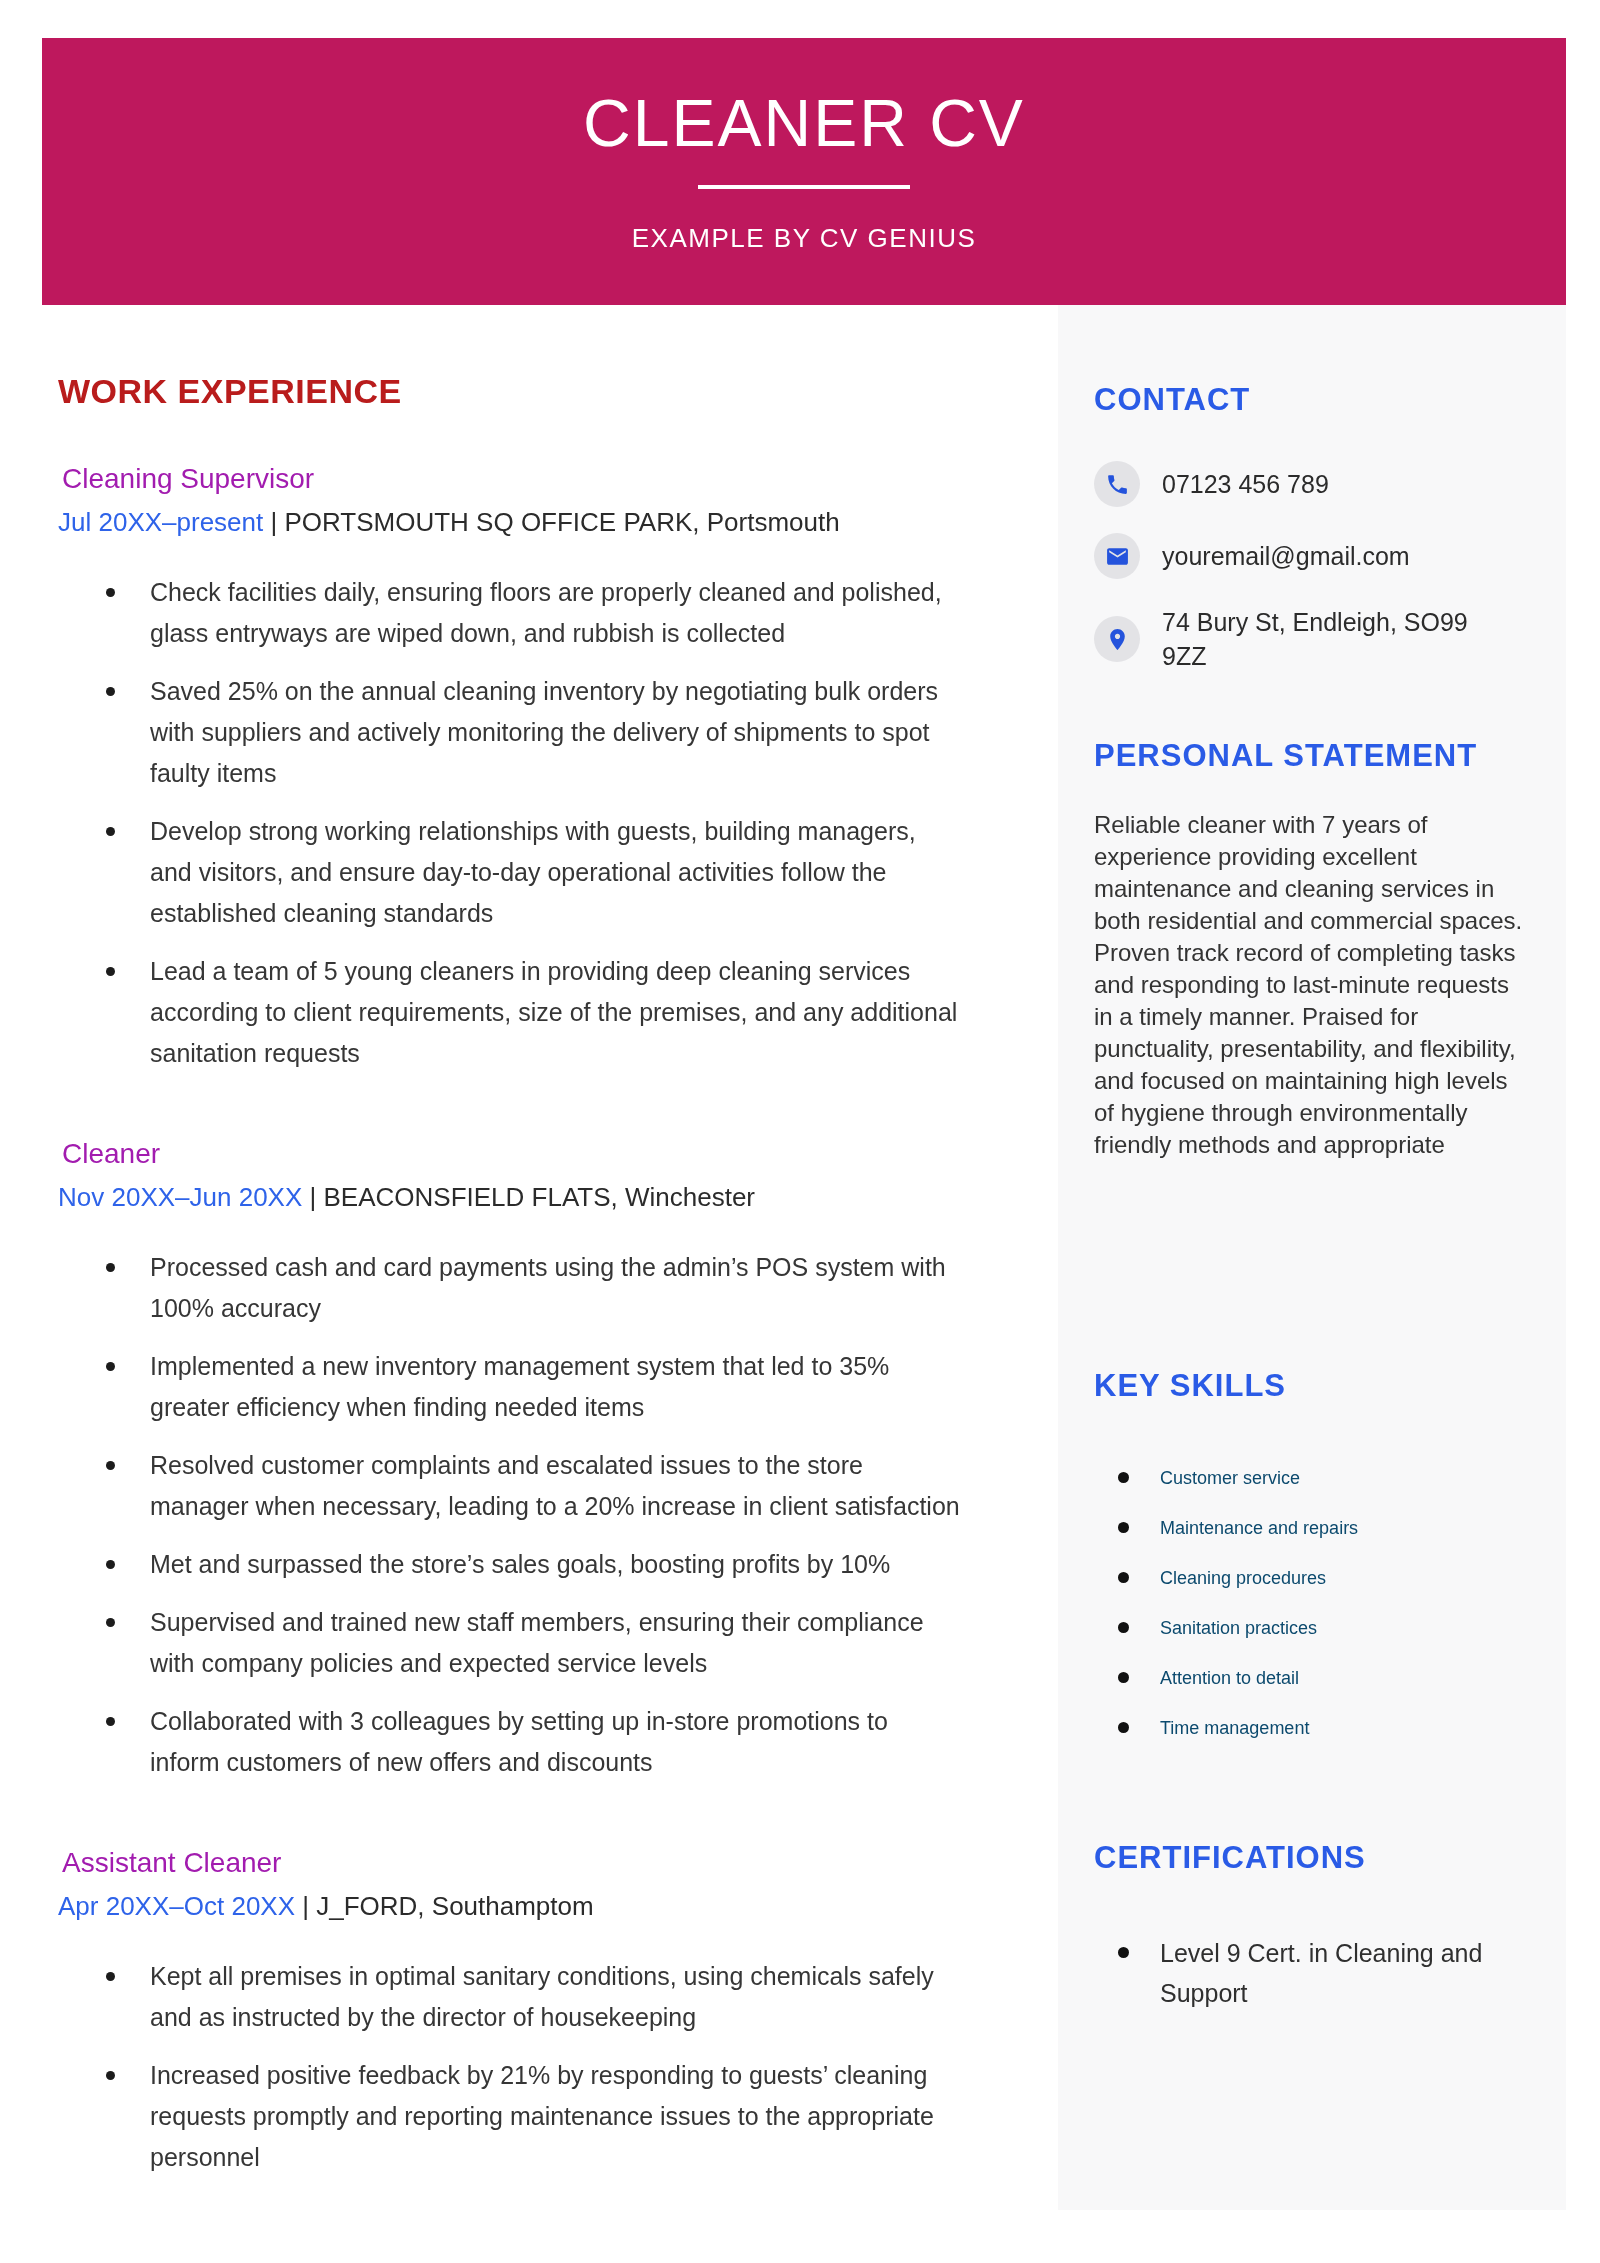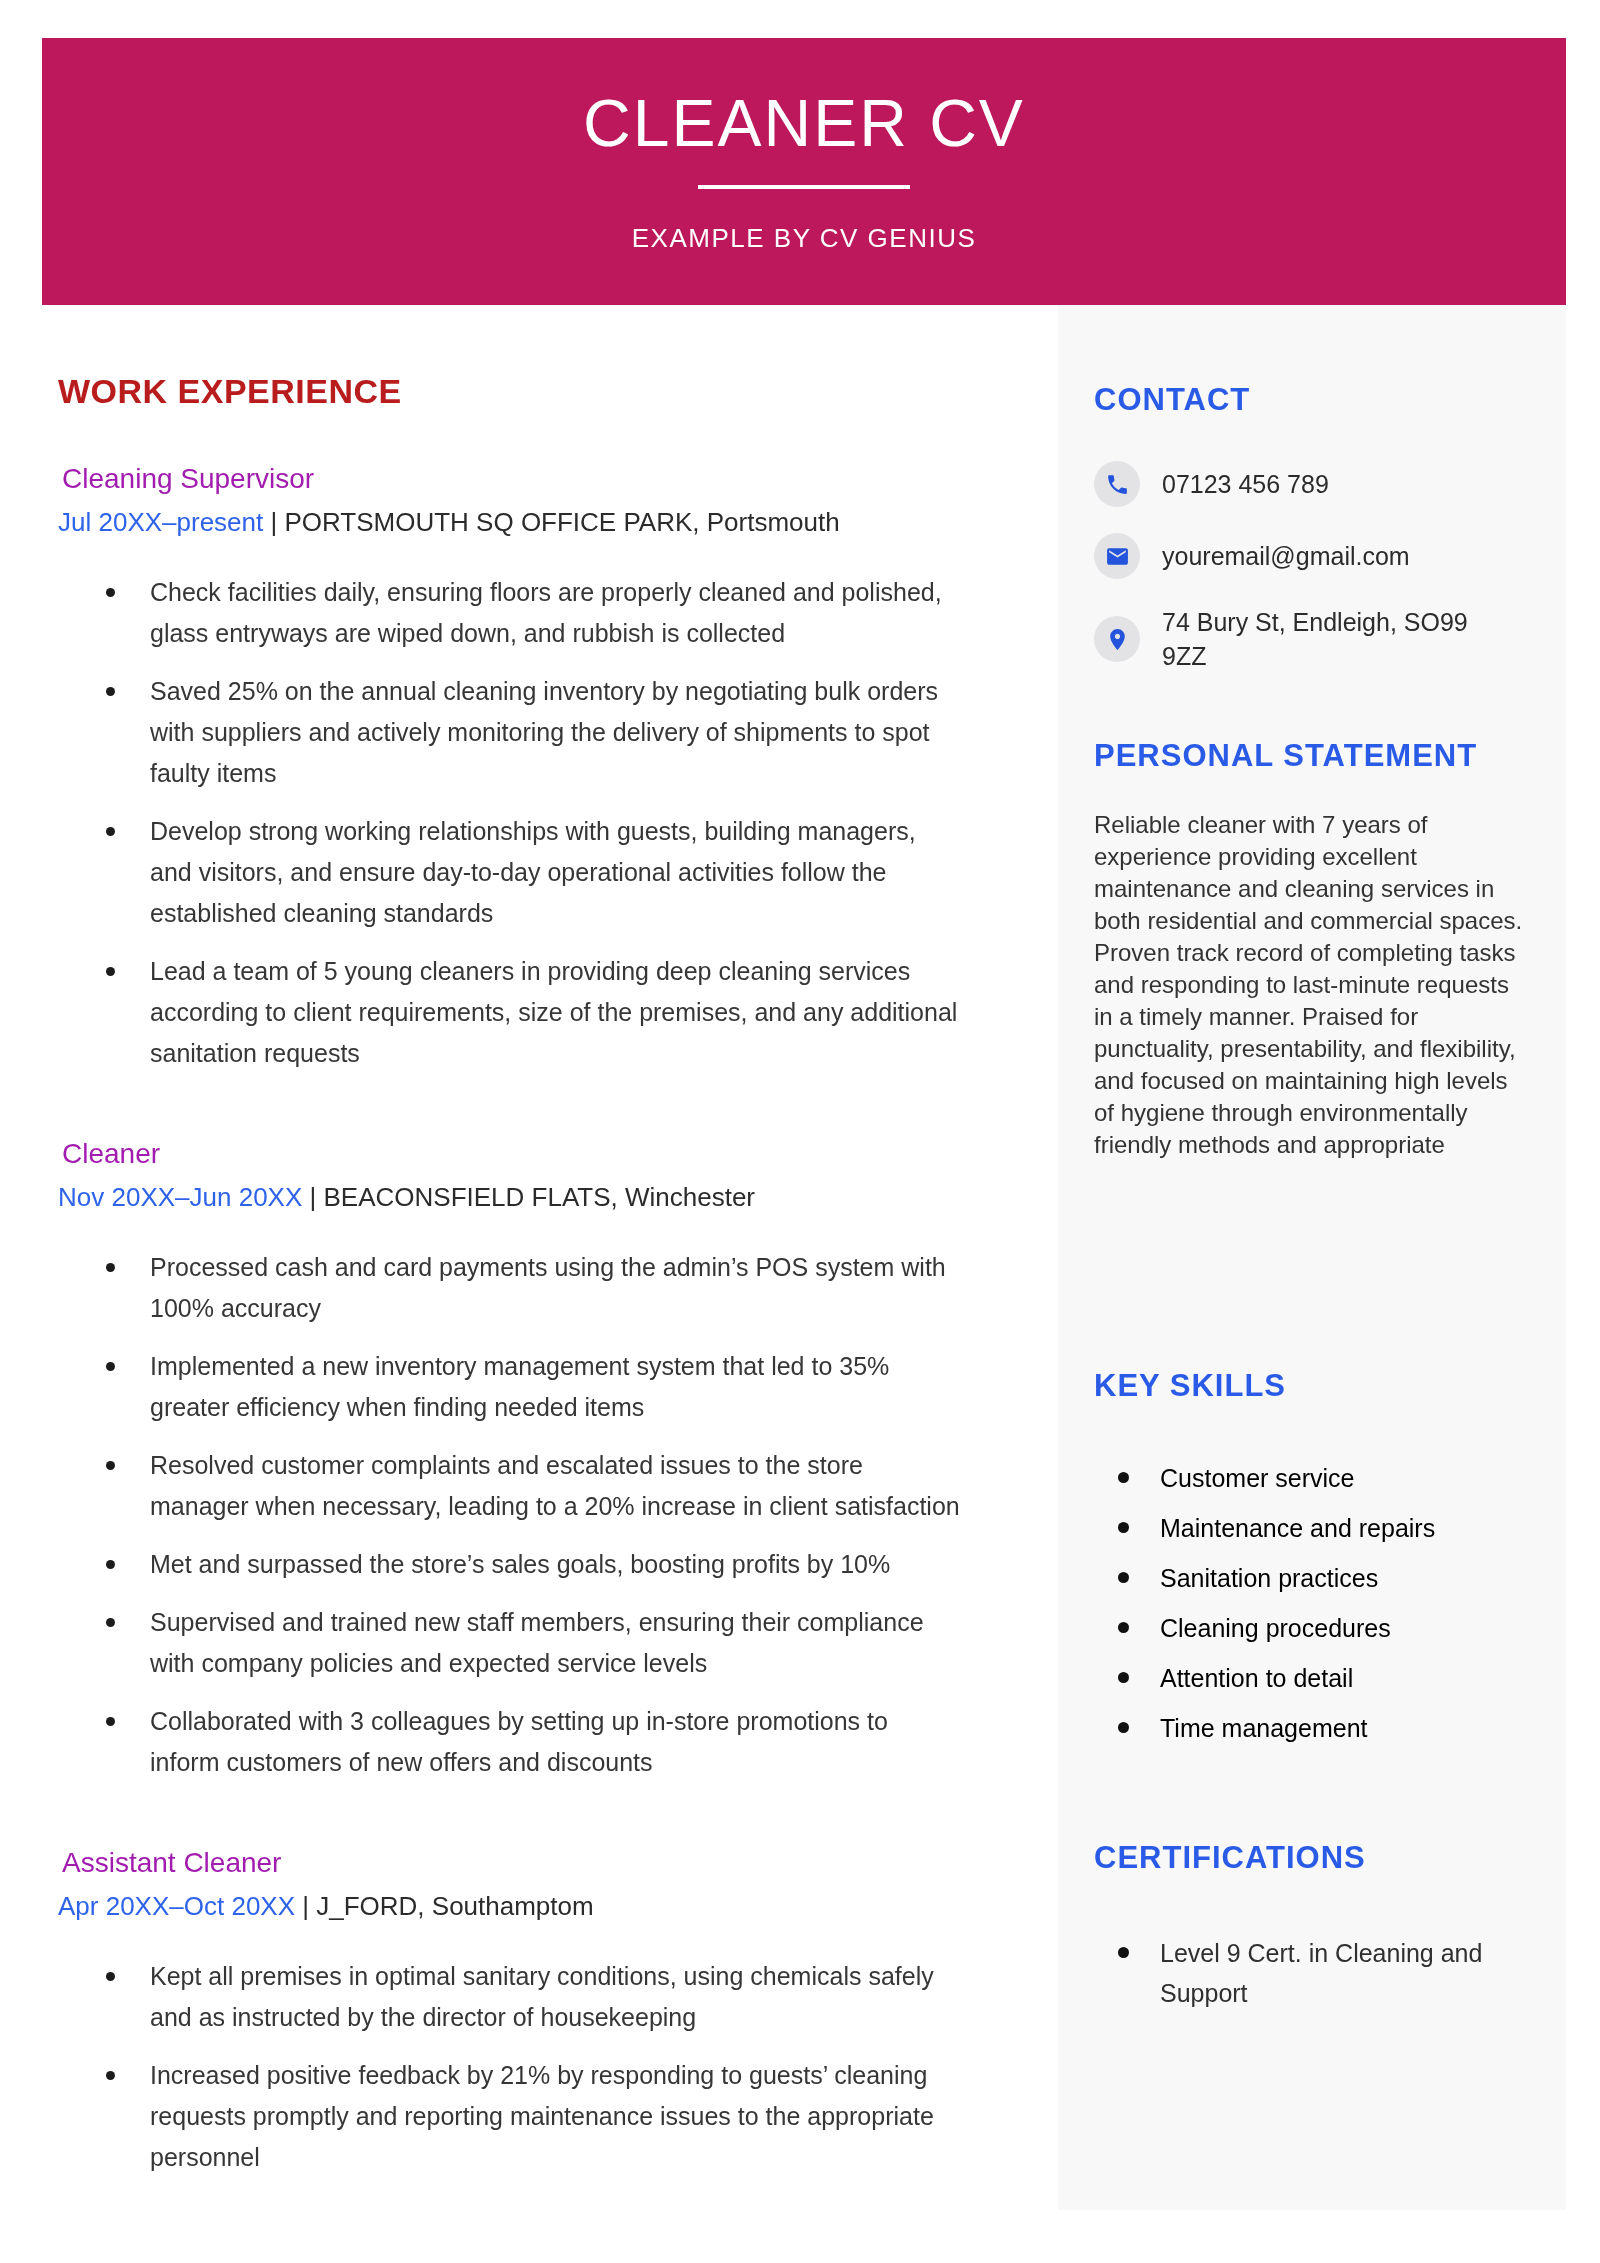--- a/index.html
+++ b/index.html
@@ -62,21 +62,21 @@
     margin-right:22px;
   }
   .contact-icon svg { width:25px; height:25px; fill:#2453DC; }
   .contact-text { font-size:25px; line-height:34px; color:#2b2b2b; max-width:345px; }
 
   .section-ps { margin-top:64px; }
   .ps-text { margin:34px 0 0; font-size:24px; line-height:32px; color:#333333; max-width:445px; }
 
   .section-skills { margin-top:206px; }
   ul.side-list { margin:48px 0 0; padding:0 0 0 66px; list-style:none; }
-  ul.side-list li { position:relative; font-size:25px; line-height:50px; color:#000000; }
+  ul.side-list li { position:relative; font-size:18px; line-height:50px; color:#0c4a6e; }
   ul.side-list li::before {
     content:""; position:absolute; left:-42px; top:19px;
     width:11px; height:11px; border-radius:50%; background:#111111;
   }
 
   .section-certs { margin-top:86px; }
   ul.certs-list { margin:56px 0 0; padding:0 0 0 66px; list-style:none; }
   ul.certs-list li {
     position:relative; font-size:25px; line-height:40px; color:#2f2f2f;
     max-width:330px; margin-bottom:20px;
@@ -178,22 +178,22 @@
       <section class="section-ps">
         <h2>PERSONAL STATEMENT</h2>
         <p class="ps-text">Reliable cleaner with 7 years of experience providing excellent maintenance and cleaning services in both residential and commercial spaces. Proven track record of completing tasks and responding to last-minute requests in a timely manner. Praised for punctuality, presentability, and flexibility, and focused on maintaining high levels of hygiene through environmentally friendly methods and appropriate</p>
       </section>
 
       <section class="section-skills">
         <h2>KEY SKILLS</h2>
         <ul class="side-list" id="skills-list">
             <li>Customer service</li>
             <li>Maintenance and repairs</li>
+            <li>Cleaning procedures</li>
             <li>Sanitation practices</li>
-            <li>Cleaning procedures</li>
             <li>Attention to detail</li>
             <li>Time management</li>
           </ul>
       </section>
 
       <section class="section-certs">
         <h2>CERTIFICATIONS</h2>
         <ul class="certs-list" id="certs-list">
             <li>Level 9 Cert. in Cleaning and Support</li>
           </ul>

